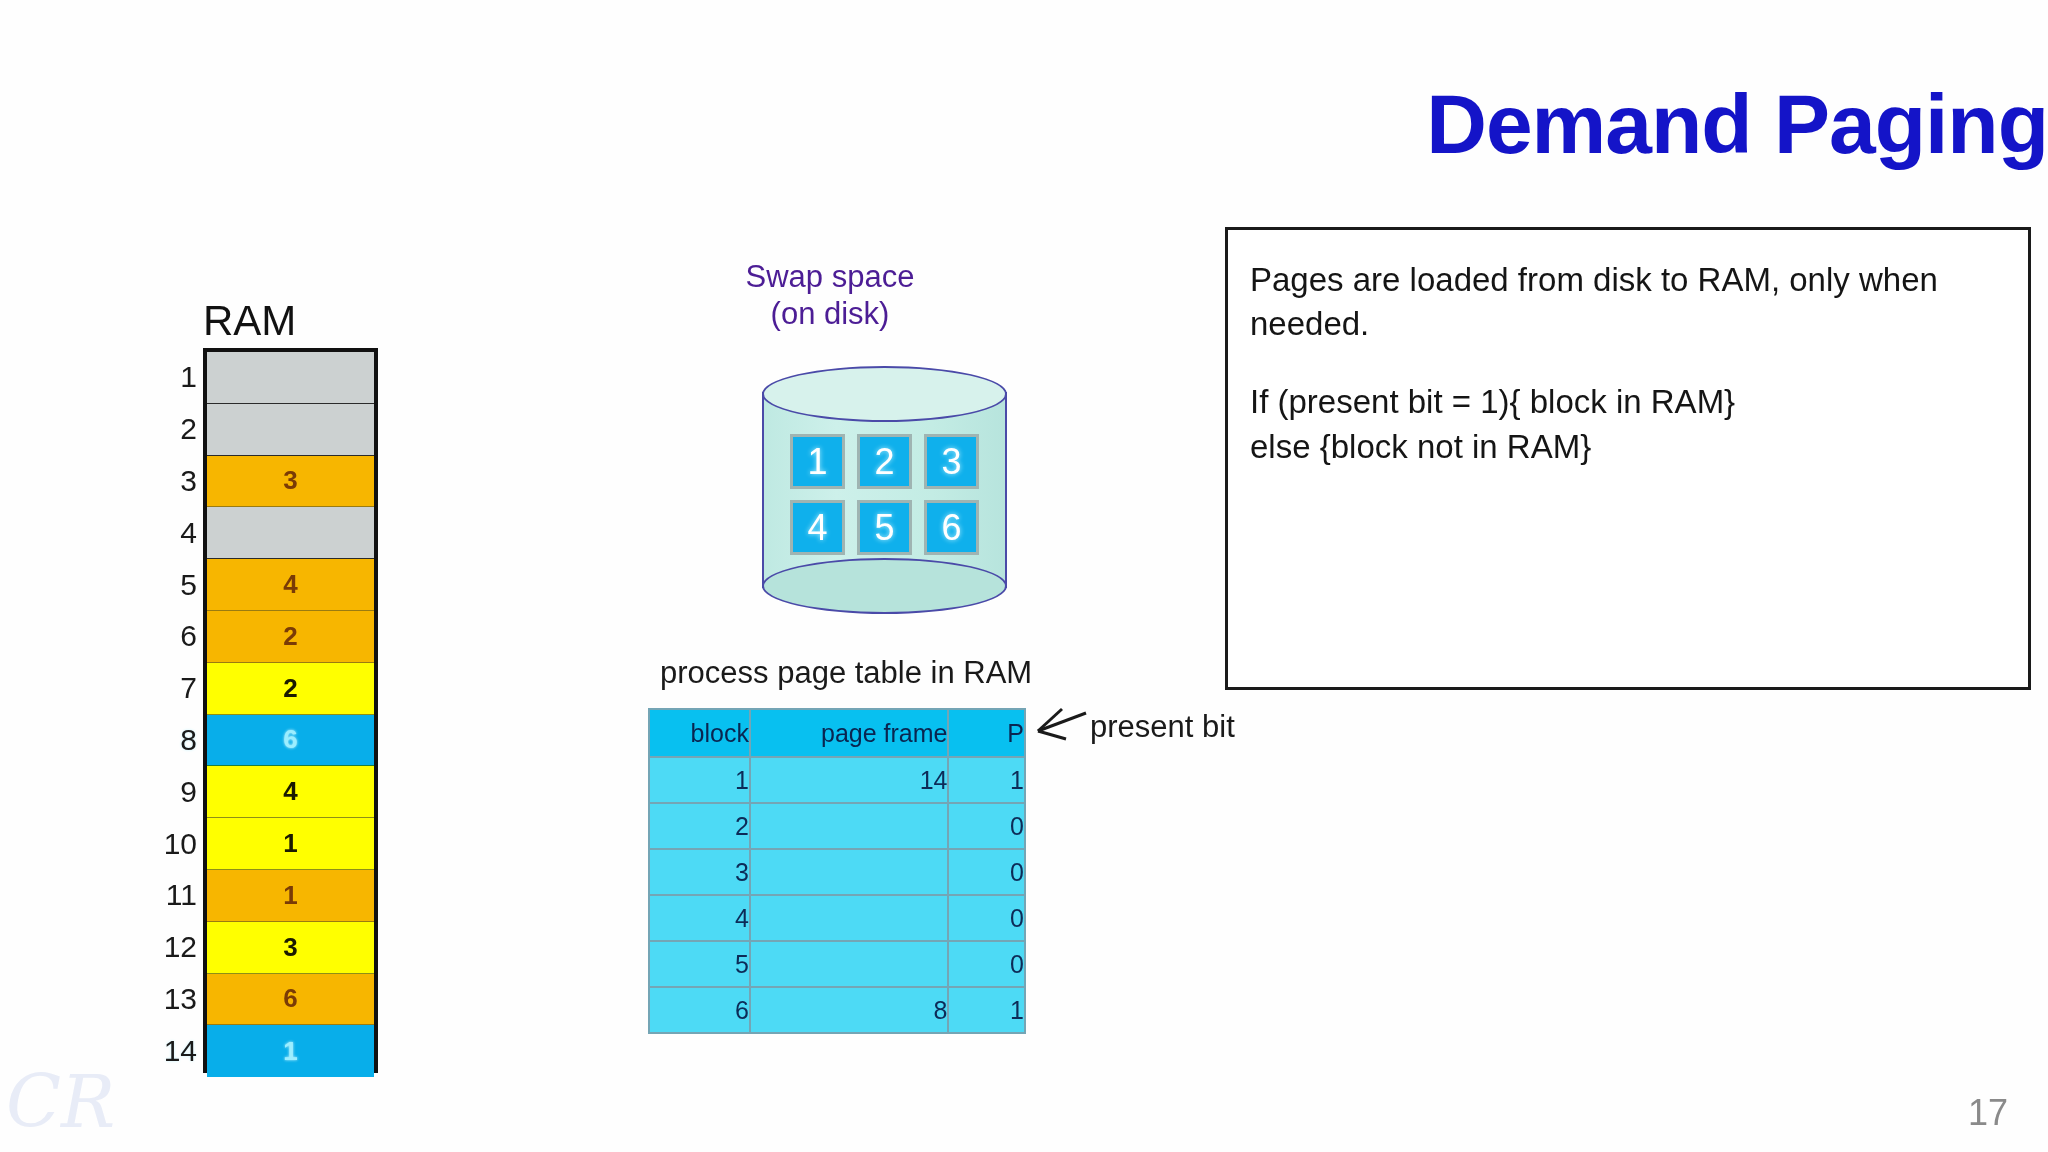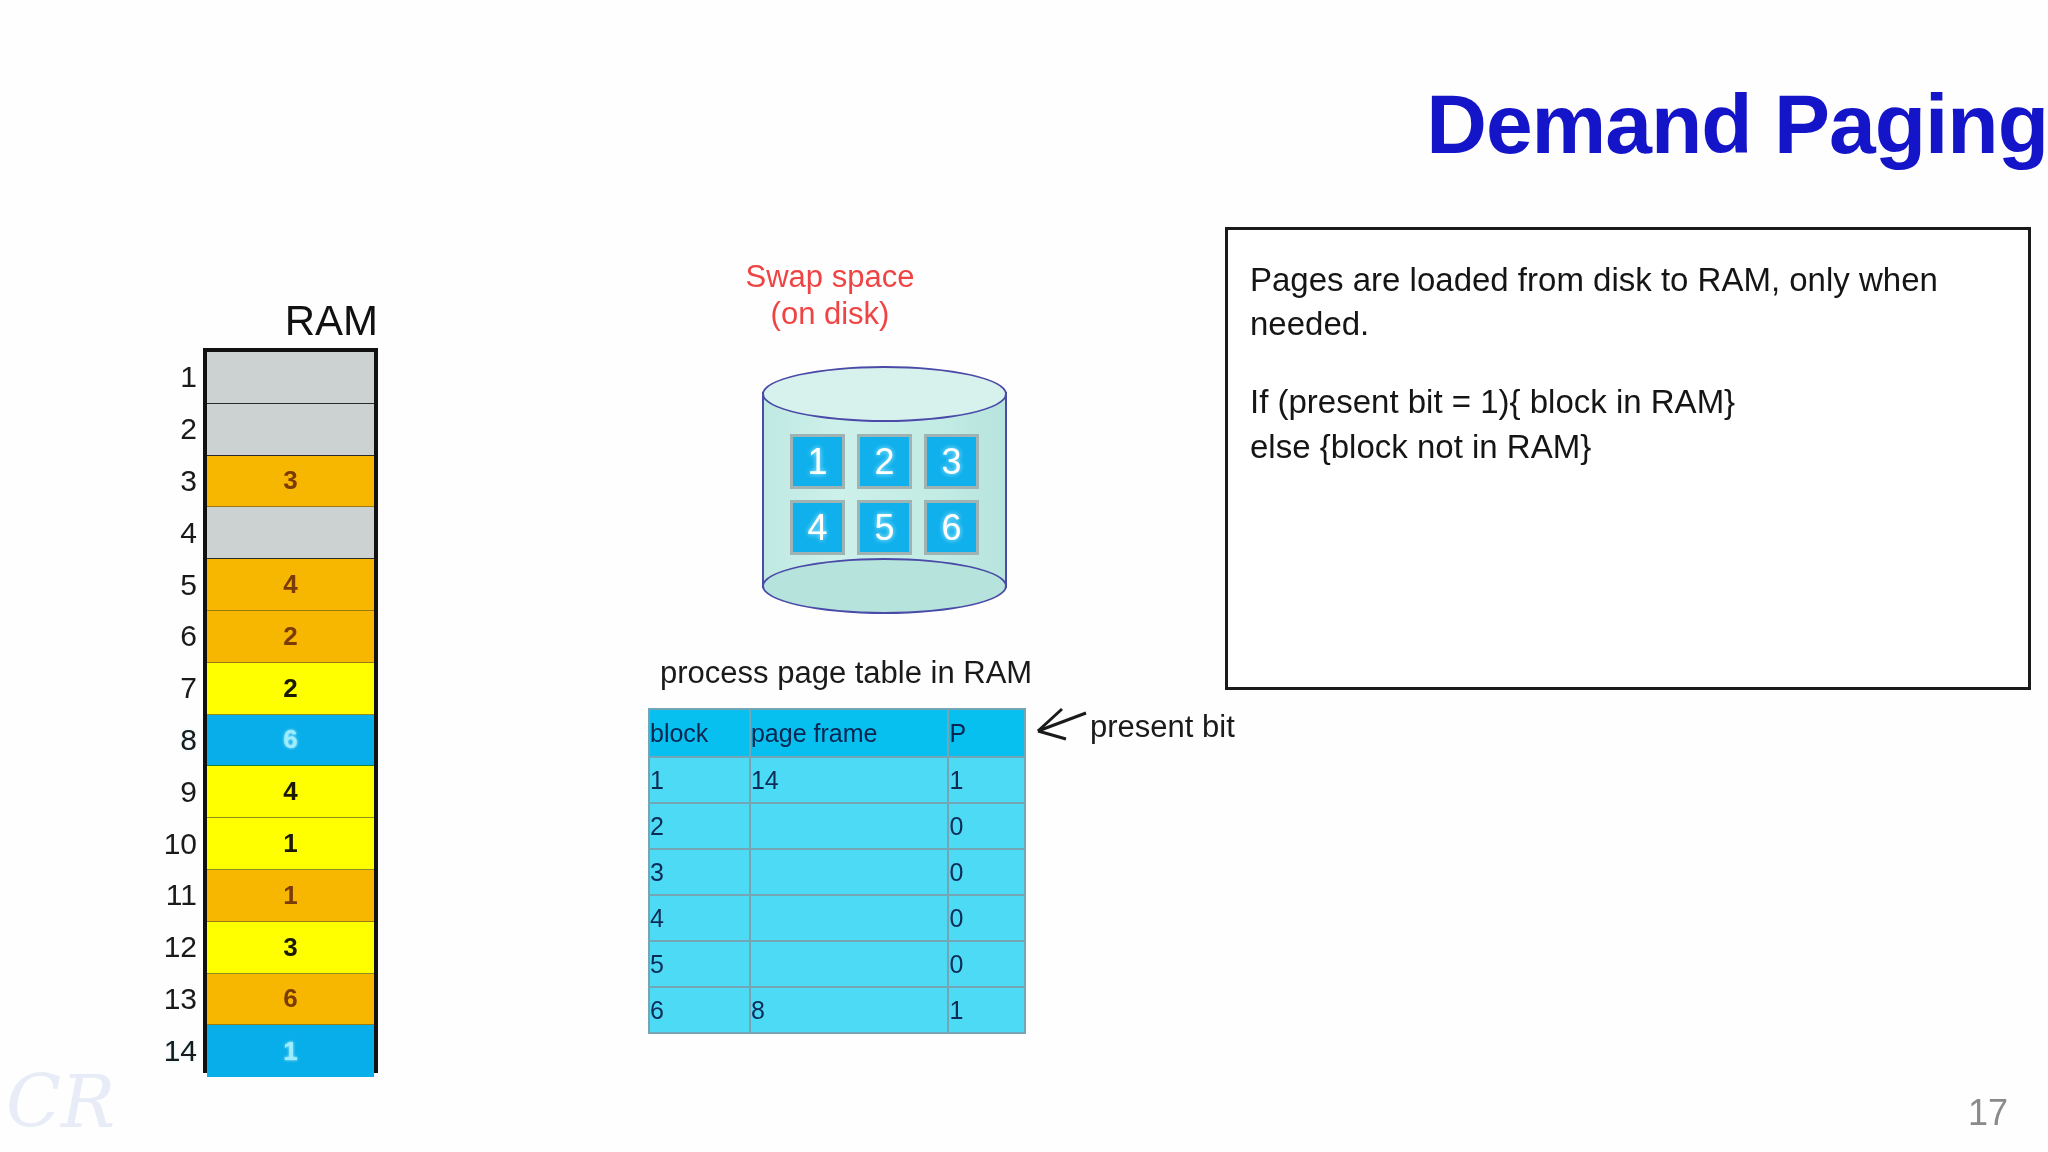--- a/index.html
+++ b/index.html
@@ -36,21 +36,21 @@
     left: 150px;
     top: 300px;
     width: 260px;
     height: 800px;
   }
   #ram-label {
     position: absolute;
     left: 53px;
     top: 0px;
     width: 175px;
-    text-align: right;
+    text-align: left;
     font-size: 42px;
     color: #111111;
     line-height: 1;
   }
   #ram-box {
     position: absolute;
     left: 53px;
     top: 48px;
     width: 175px;
     height: 725px;
@@ -99,21 +99,21 @@
   }
 
   
   #swap-label {
     position: absolute;
     left: 700px;
     top: 258px;
     width: 260px;
     text-align: center;
     font-size: 31px;
-    color: #ef4444;
+    color: #4c1d95;
     line-height: 1.2;
   }
   #swap-cyl {
     position: absolute;
     left: 762px;
     top: 366px;
     width: 245px;
     height: 248px;
   }
   #swap-cyl .body {
@@ -179,21 +179,21 @@
     position: absolute;
     left: 648px;
     top: 708px;
     width: 378px;
     border-collapse: collapse;
     border: 2px solid #7fa8b8;
     background: #4ddaf5;
   }
   #page-table td, #page-table th {
     border: 2px solid #74a5b5;
-    text-align: left;
+    text-align: right;
     font-size: 25px;
     color: #0d2b57;
     height: 44px;
     padding: 0;
     font-weight: normal;
   }
   #page-table thead th {
     background: #08c0f0;
     font-size: 25px;
     color: #0a2550;

